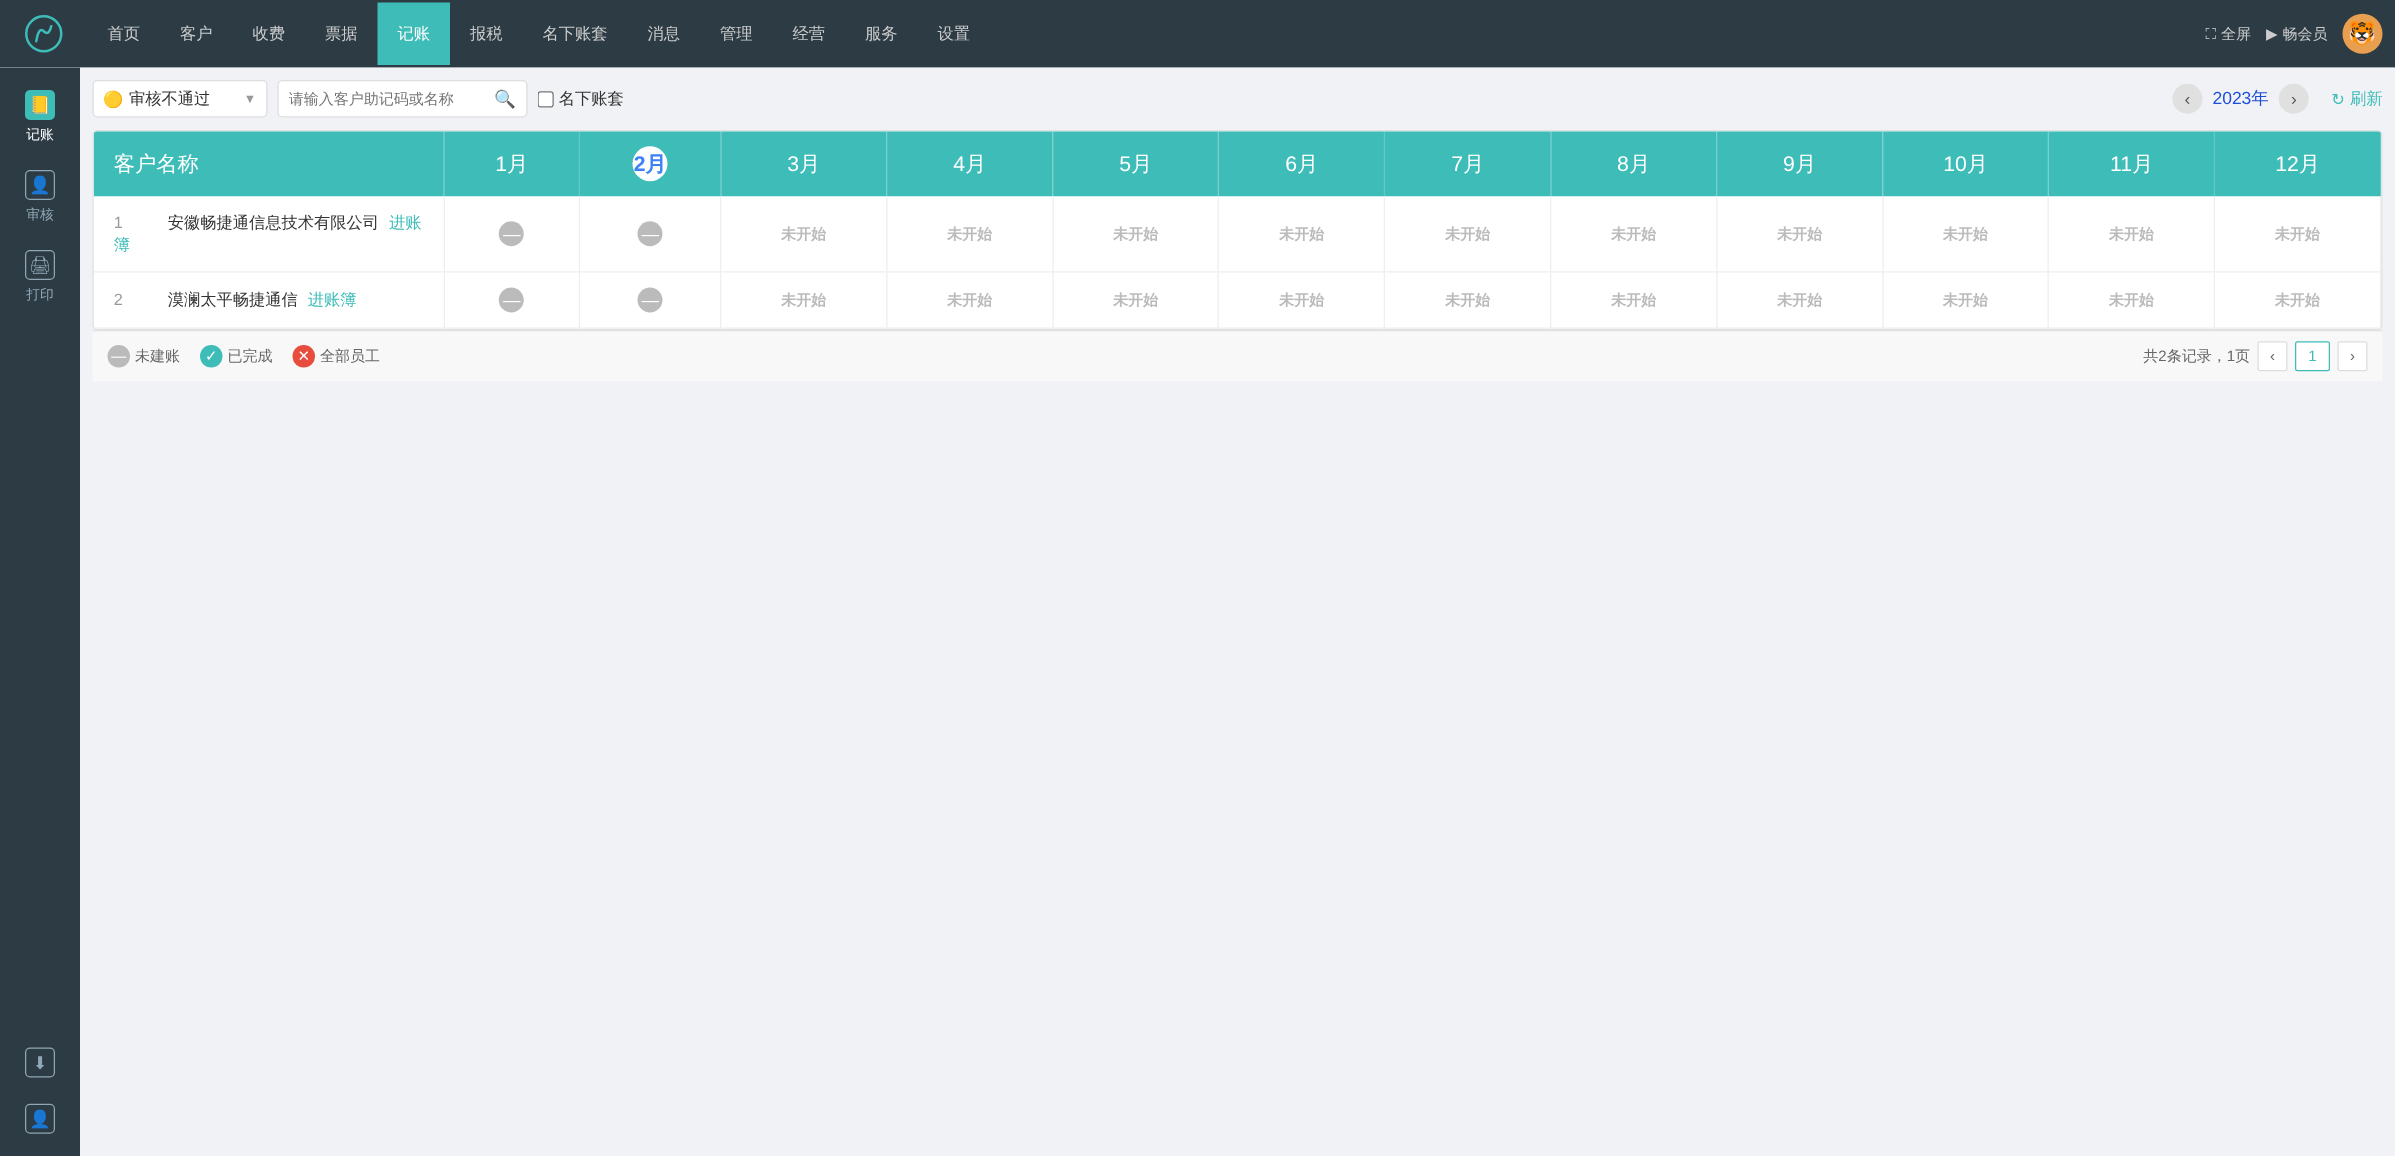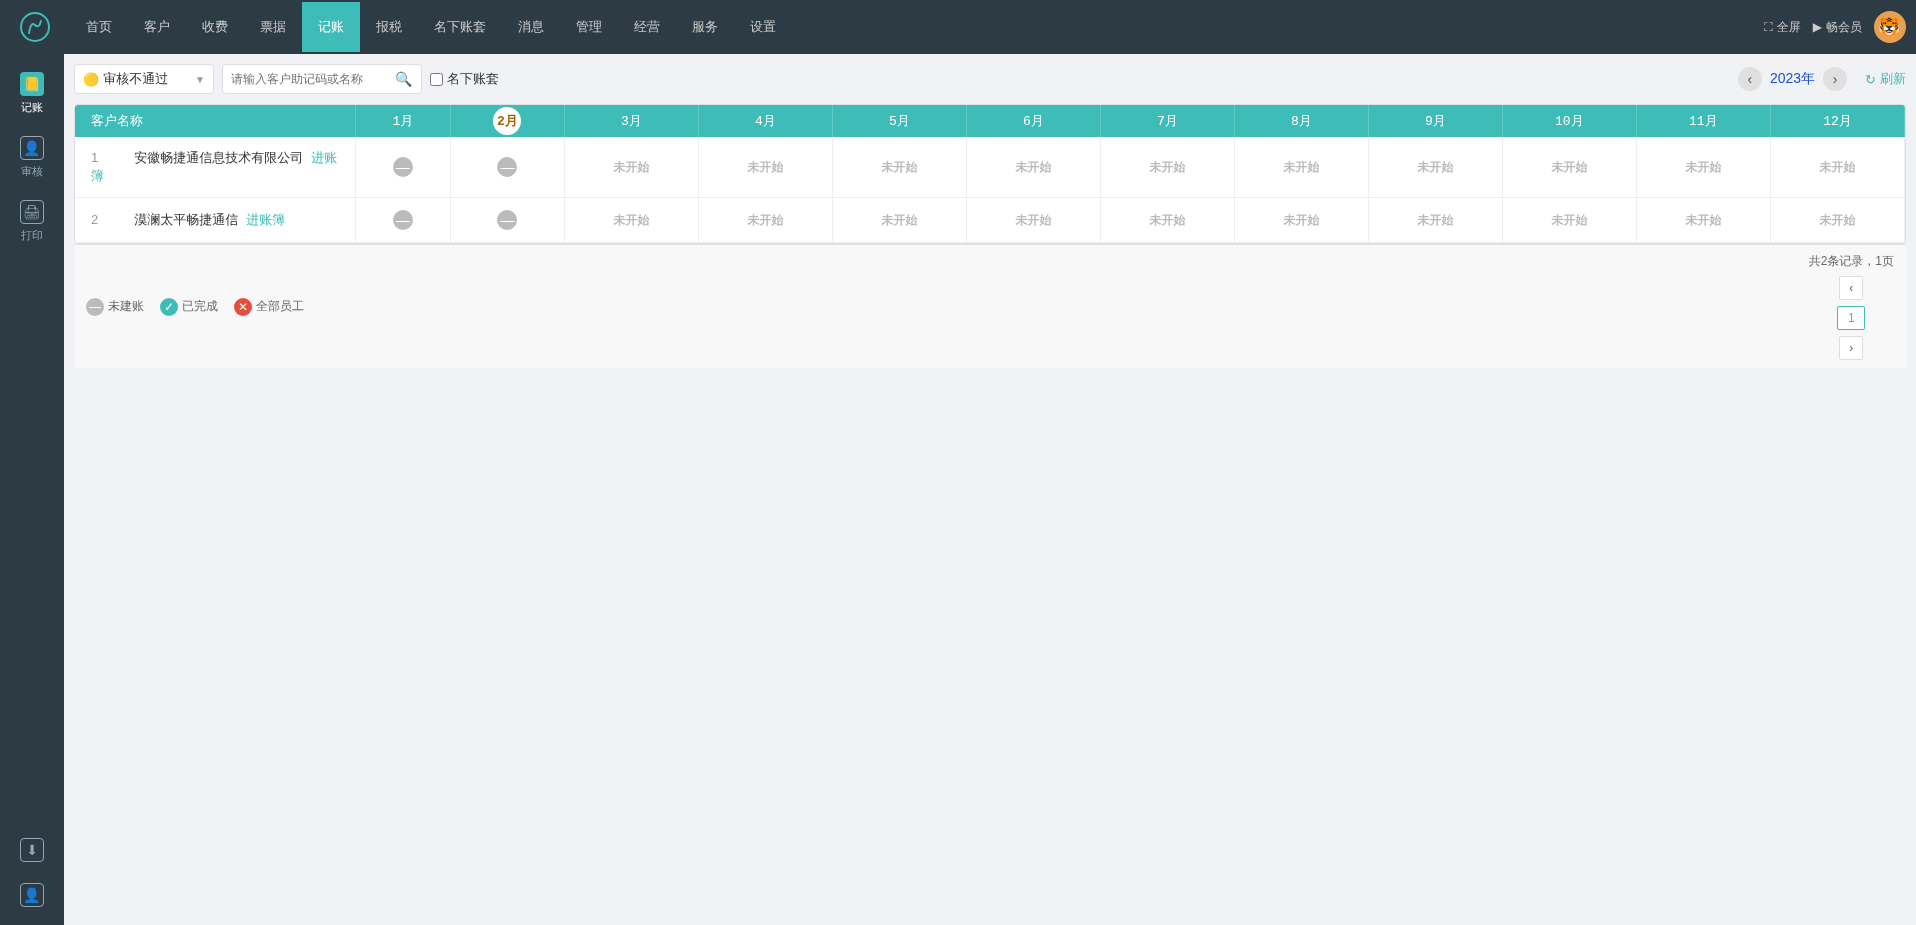--- a/index.html
+++ b/index.html
@@ -249,35 +249,34 @@
     table {
       width: 100%;
       border-collapse: collapse;
       min-width: 1200px;
     }
     thead tr {
       background: #3dbcb8;
       color: #fff;
     }
     thead th {
-      padding: 2px 8px;
+      padding: 12px 8px;
       text-align: center;
       font-weight: 500;
-      font-size: 13px;
+      font-size: 17px;
       border-right: 1px solid rgba(255,255,255,0.2);
-      font-family: Liberation Mono, monospace;
     }
     thead th:first-child {
       text-align: left;
       padding-left: 16px;
       width: 280px;
     }
     .month-highlight {
       background: #fff;
-      color: #a16207;
+      color: #3b82f6;
       border-radius: 50%;
       width: 28px;
       height: 28px;
       display: inline-flex;
       align-items: center;
       justify-content: center;
       font-weight: bold;
     }
     tbody tr {
       border-bottom: 1px solid #eee;
@@ -356,21 +355,20 @@
       justify-content: center;
     }
     .legend-dot.grey { background: #bbb; color: white; font-size: 12px; }
     .legend-dot.teal { background: #3dbcb8; color: white; font-size: 12px; }
     .legend-dot.red { background: #e74c3c; color: white; font-size: 12px; }
     .pagination {
       margin-left: auto;
       display: flex;
       align-items: center;
       gap: 6px;
-      flex-direction: column;
     }
     .pagination .page-info {
       font-size: 12px;
       color: #666;
     }
     .page-arrow {
       width: 24px;
       height: 24px;
       border: 1px solid #ddd;
       background: #fff;

